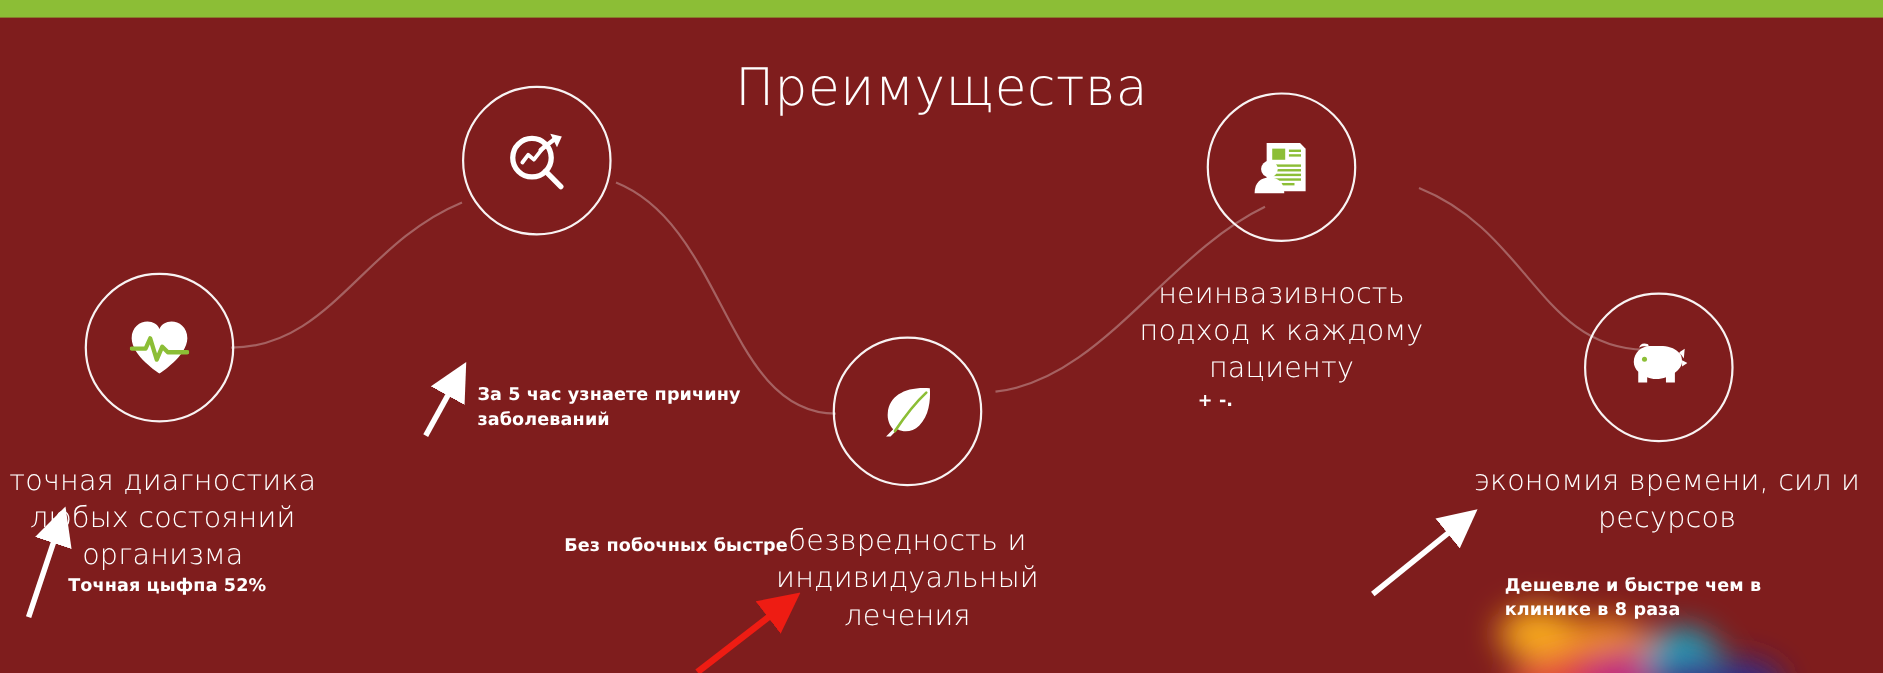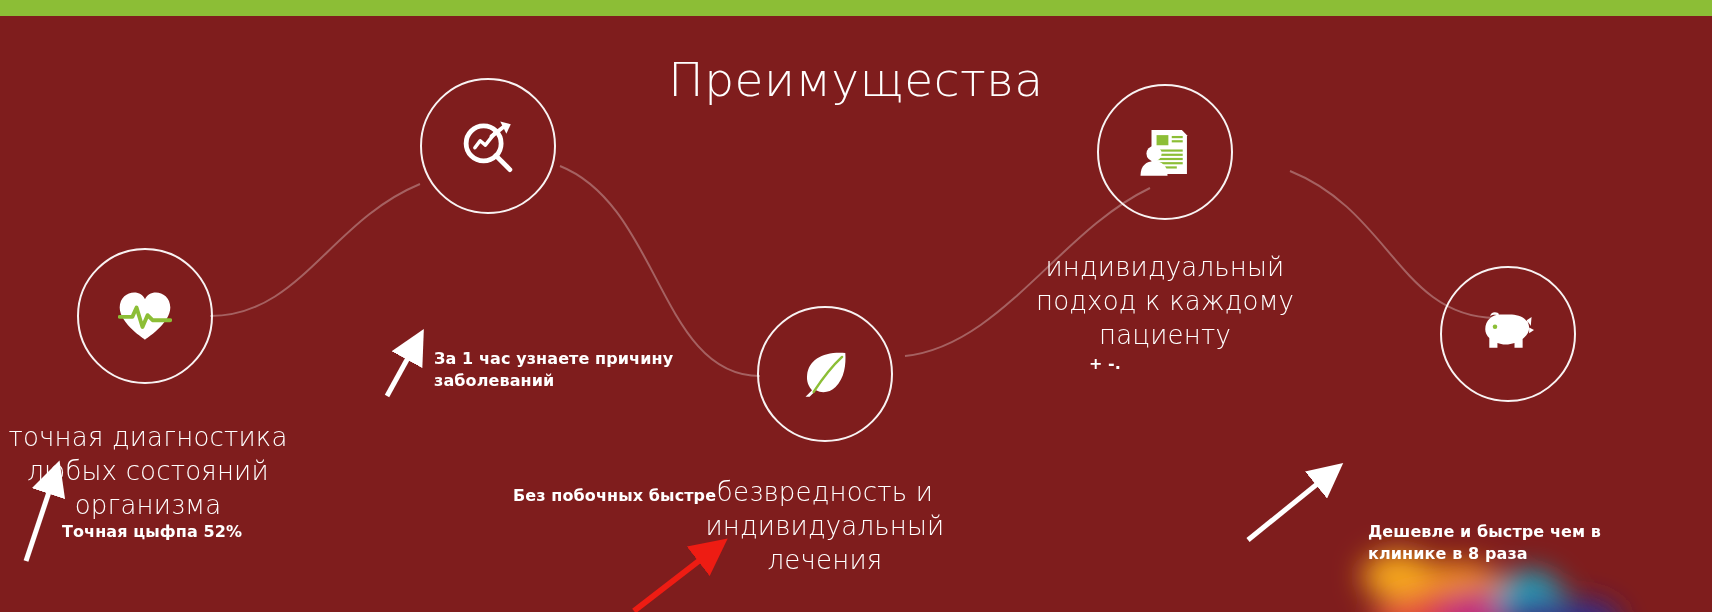--- a/index.html
+++ b/index.html
@@ -172,28 +172,29 @@
         </svg>
       </span>
     </div>
   </div>
 
   <div id="labels" class="layer">
 
     <div class="label" style="left:-22px; top:405px; width:340px;">точная диагностика любых состояний организма</div>
     <div class="note" style="left:62px; top:505px; width:260px;">Точная цыфпа 52%</div>
 
-    <div class="note" style="left:434px; top:332px; width:240px;">За 1 час узнаете причину заболеваний</div>
+    <div class="note" style="left:434px; top:332px; width:240px;">За 5 час узнаете причину заболеваний</div>
 
     <div class="label" style="left:680px; top:460px; width:290px;">безвредность и индивидуальный лечения</div>
     <div class="note" style="left:513px; top:469px; width:210px;">Без побочных быстре</div>
 
-    <div class="label" style="left:1000px; top:235px; width:330px;">индивидуальный подход к каждому пациенту</div>
+    <div class="label" style="left:1000px; top:235px; width:330px;">неинвазивность подход к каждому пациенту</div>
     <div class="note ctr" style="left:1040px; top:337px; width:130px;">+ -.</div>
 
+    <div class="label" style="left:1338px; top:405px; width:355px;">экономия времени, сил и ресурсов</div>
     <div class="note" style="left:1368px; top:505px; width:250px;">Дешевле и быстре чем в клинике в 8 раза</div>
   </div>
 
   <svg class="layer" id="arrows" viewBox="0 0 1712 612" preserveAspectRatio="none">
     <defs>
       <marker id="ah-w" markerWidth="7" markerHeight="7" refX="5.4" refY="3.5" orient="auto">
         <path d="M0,0 L7,3.5 L0,7 Z" fill="#ffffff"></path>
       </marker>
       <marker id="ah-r" markerWidth="6.2" markerHeight="6.2" refX="5" refY="3.1" orient="auto">
         <path d="M0,0 L6.2,3.1 L0,6.2 Z" fill="#ee1c13"></path>

